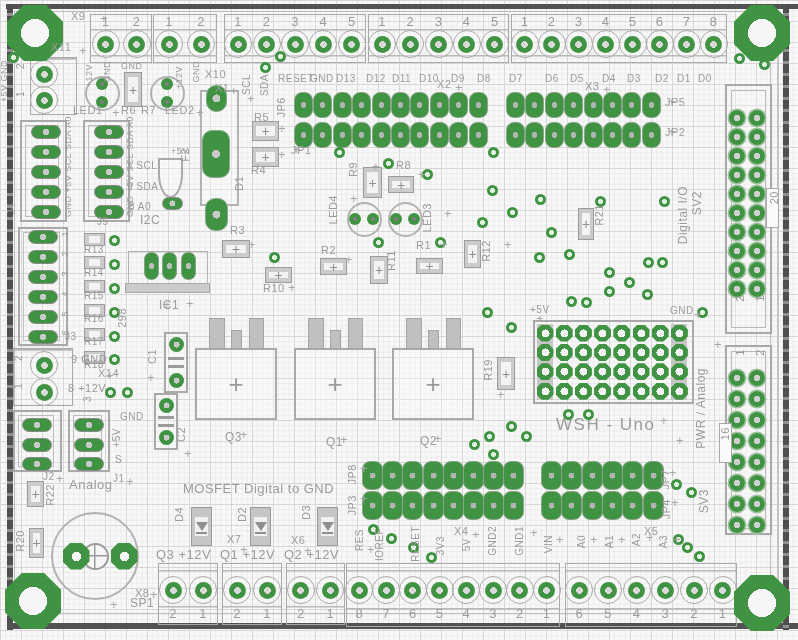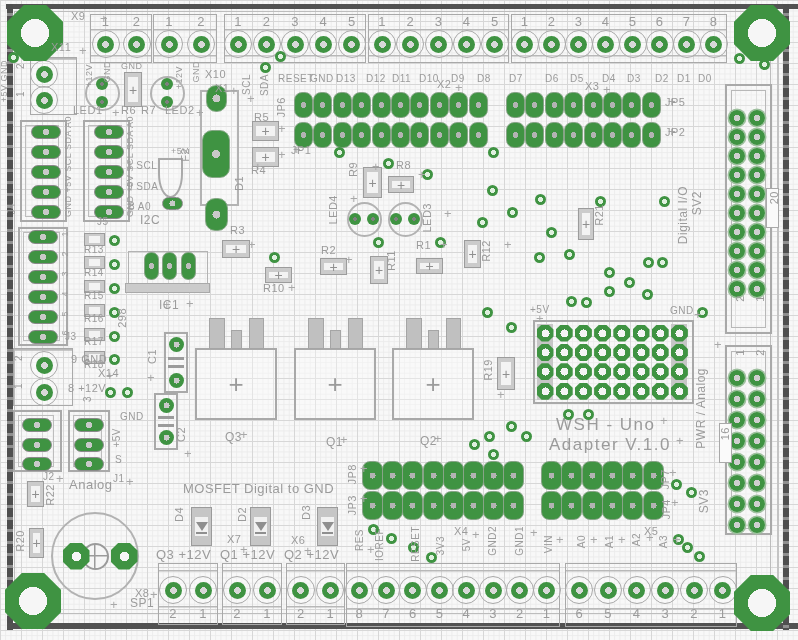--- a/index.html
+++ b/index.html
@@ -92,21 +92,20 @@
 <body>
 
 <div id="board">
   <div class="edge" style="left:6px;top:4px;width:792px;height:5px"></div>
   <div class="edge dash" style="left:7px;top:4px;width:6px;height:626px"></div>
   <div class="edge" style="left:7px;top:623px;width:791px;height:6px"></div>
   <div class="edge dash" style="left:783px;top:4px;width:6px;height:626px"></div>
   <div class="silkframe" style="left:14px;top:11px;width:757px;height:603px"></div>
   <div class="silkline" style="left:777px;top:12px;width:2px;height:600px"></div>
   <div class="lbl title1">WSH - Uno</div>
-  <div class="lbl title2">Adapter V.1.0</div>
   <div class="lbl note">MOSFET Digital to GND</div>
 <div class="oc" style="left: 20px; top: 120px; width: 47px; height: 102px;">
       <div class="oc-inner"></div>
     </div>
     <div class="opad" style="left: 31px; top: 125px;"></div>
     <div class="opad" style="left: 31px; top: 145px;"></div>
     <div class="opad" style="left: 31px; top: 165px;"></div>
     <div class="opad" style="left: 31px; top: 185px;"></div>
     <div class="opad" style="left: 31px; top: 205px;"></div>
     <div class="oc" style="left: 83px; top: 120px; width: 47px; height: 102px;">

